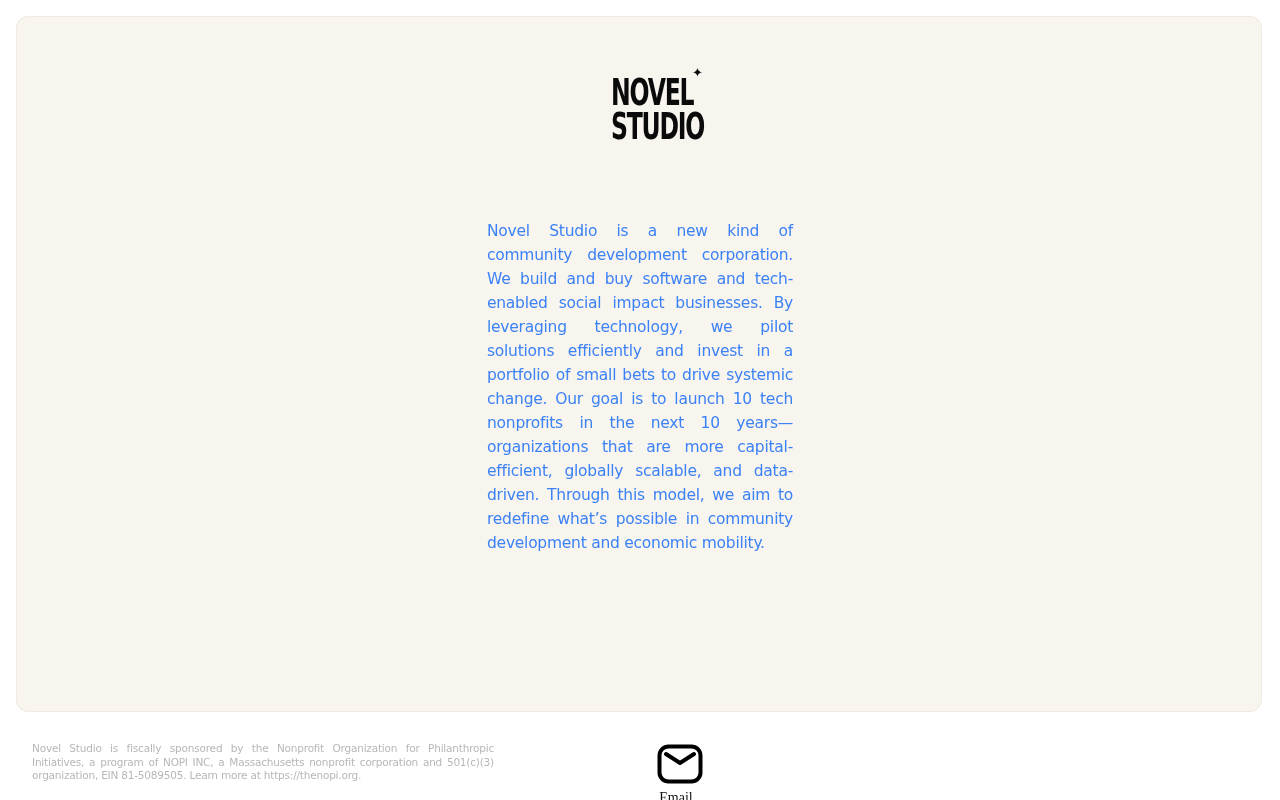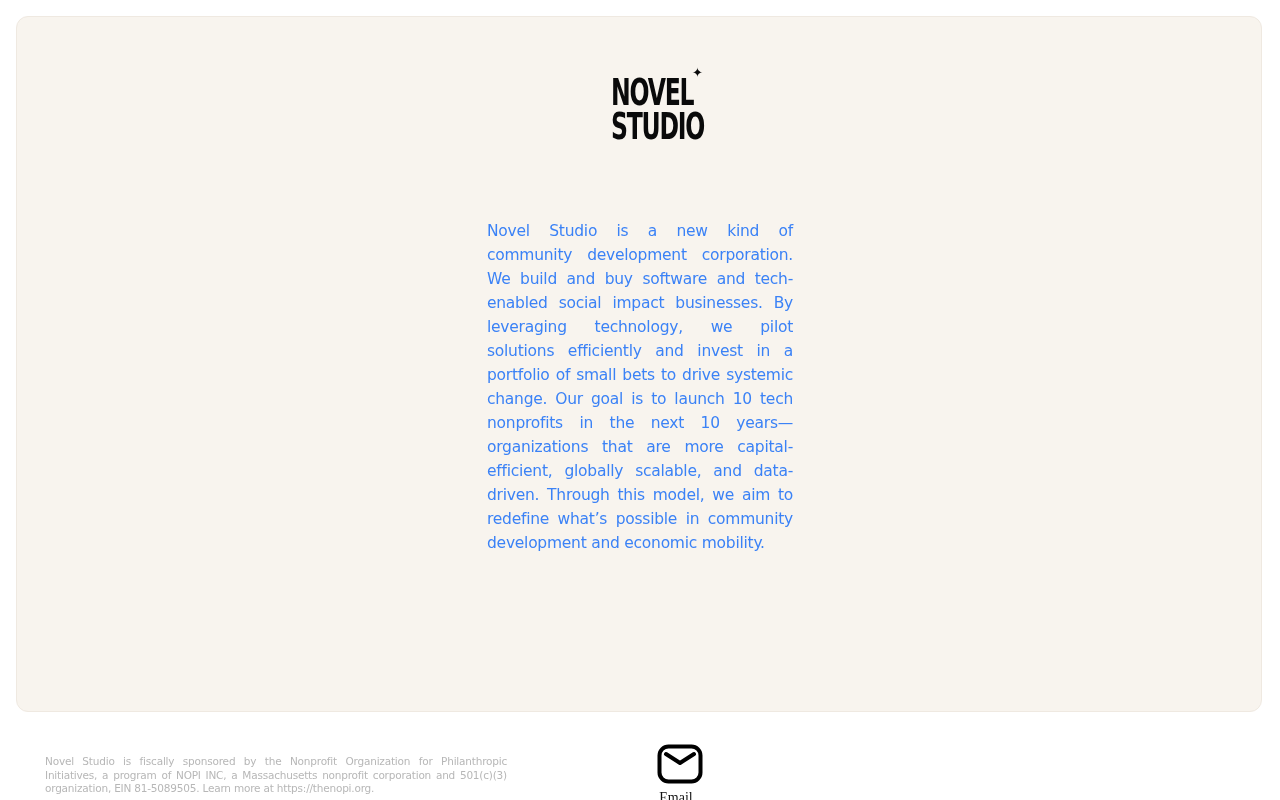--- a/index.html
+++ b/index.html
@@ -20,21 +20,21 @@
     .logo .l2 { top: 48px; }
     .logo .star { position: absolute; left: 97px; top: 5px; font-size: 13px; line-height: 13px; color: #0a0a0a; }
     .body-text {
       position: absolute; left: 487px; top: 219px; width: 306px;
       font-family: "DejaVu Sans", sans-serif; font-size: 15.5px; line-height: 24px; color: #3b82f6;
       text-align: justify; letter-spacing: -0.25px; margin: 0;
     }
     .footer-note {
       position: absolute; left: 32px; top: 742px; width: 462px;
       font-family: "DejaVu Sans", sans-serif; font-size: 10.5px; line-height: 13.5px; color: #b7b7b7;
-      text-align: justify; letter-spacing: -0.2px; margin: 13px;
+      text-align: justify; letter-spacing: -0.2px; margin: 0;
     }
     .email-link {
       position: absolute; left: 650px; top: 744px; width: 60px; height: 60px; text-decoration: none; color: #111;
       display: block;
     }
     .email-link svg { position: absolute; left: 7px; top: 0; }
     .email-label {
       position: absolute; left: 0; top: 46px; width: 52px; text-align: center;
       font-family: "Liberation Serif", serif; font-size: 14px; color: #111;
     }

